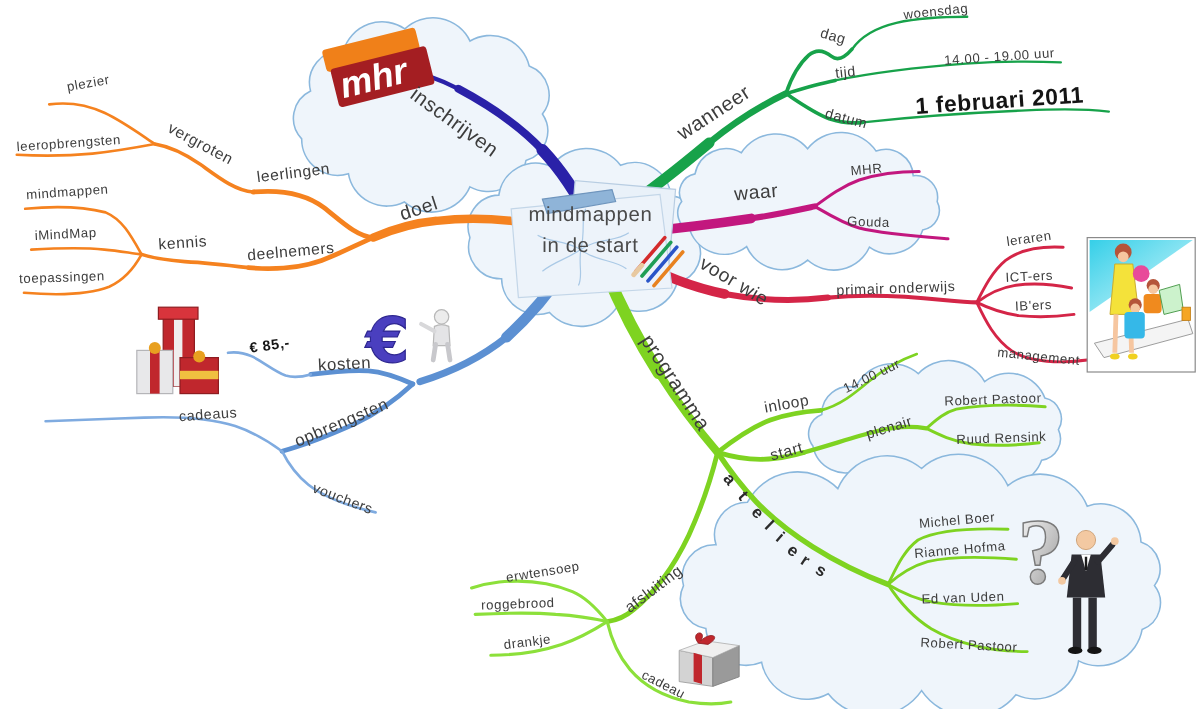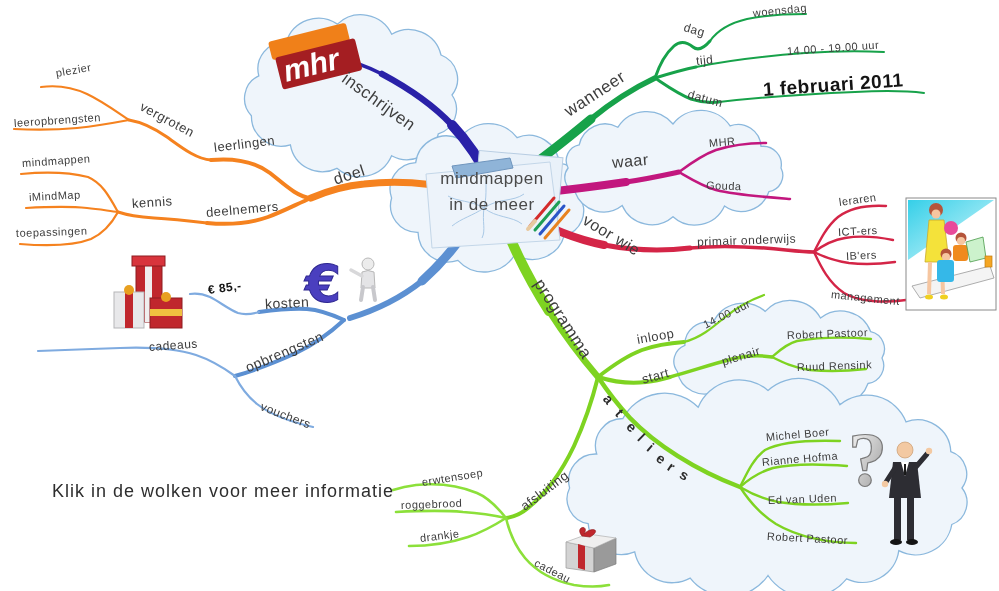--- a/index.html
+++ b/index.html
@@ -268,17 +268,16 @@
   <div class="lbl s11" style="left:420px;top:533px;transform:rotate(-7deg)">drankje</div>
   <div class="lbl s11" style="left:535px;top:557px;transform:rotate(27deg)">cadeau</div>
 
   <div class="lbl s14" style="left:265px;top:297px;transform:rotate(-3deg)">kosten</div>
   <div class="lbl s12 b dark" style="left:208px;top:284px;transform:rotate(-8deg)">€ 85,-</div>
   <div class="lbl s14" style="left:246px;top:361px;transform:rotate(-23deg)">opbrengsten</div>
   <div class="lbl s12" style="left:149px;top:341px;transform:rotate(-4deg)">cadeaus</div>
   <div class="lbl s12" style="left:261px;top:400px;transform:rotate(21deg)">vouchers</div>
 
   <div class="lbl s17 center-title" style="left:430px;top:170px;">mindmappen</div>
-  <div class="lbl s17 center-title" style="left:430px;top:196px;">in de meer</div>
-
-  <div class="lbl note" style="left:52px;top:482px;font-size:18px;">Klik in de wolken voor meer informatie</div>
+  <div class="lbl s17 center-title" style="left:430px;top:196px;">in de start</div>
+
 
 </div>
 
 </body></html>

